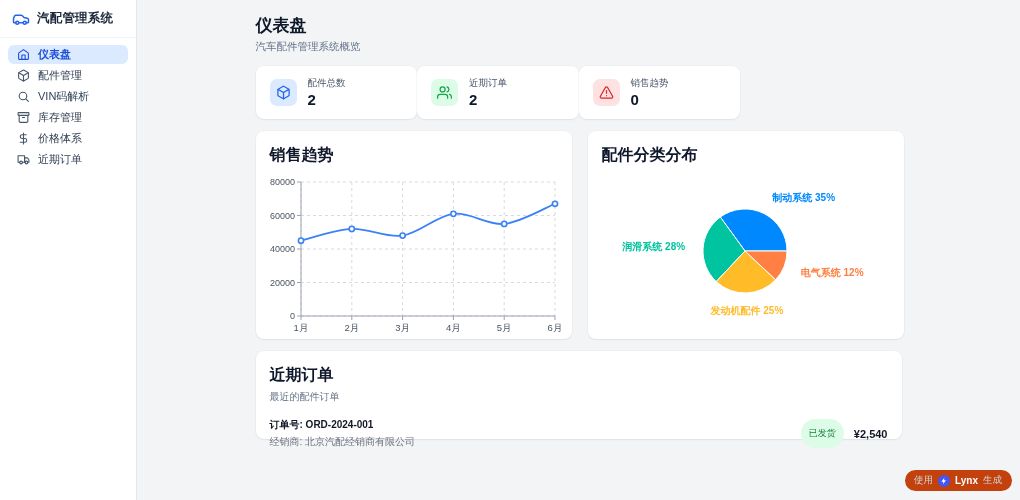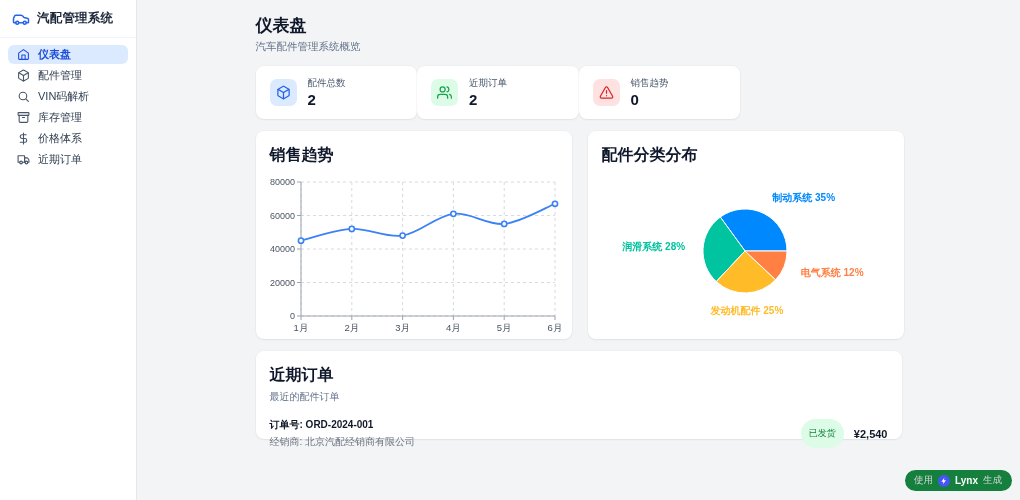--- a/index.html
+++ b/index.html
@@ -42,21 +42,21 @@
   .orders-card { margin-top:12px; padding:14px; height:88px; }
   .orders-subtitle { font-size:10px; color:#64748b; margin-top:3px; }
   .order-row { margin-top:14px; display:flex; align-items:center; justify-content:space-between; }
   .order-no { font-size:10px; font-weight:bold; color:#111827; }
   .order-dealer { font-size:10px; color:#6b7280; margin-top:3px; }
   .order-right { display:flex; align-items:center; gap:10px; }
   .status-badge { background:#dcfce7; color:#15803d; font-size:9px; padding:8px 8px; border-radius:999px; }
   .order-amount { font-size:11px; font-weight:bold; color:#111827; }
 
   
-  .lynx-badge { position:absolute; right:8px; bottom:9px; background:#15803d; color:#fff; border-radius:999px; padding:4px 10px 4px 9px; display:flex; align-items:center; gap:5px; font-size:9.5px; cursor:pointer;margin-top:16px; }
+  .lynx-badge { position:absolute; right:8px; bottom:9px; background:#c2410c; color:#fff; border-radius:999px; padding:4px 10px 4px 9px; display:flex; align-items:center; gap:5px; font-size:9.5px; cursor:pointer;margin-top:16px; }
   .lynx-badge .dim { color:#d4d4d8; }
   .lynx-badge .brand { font-weight:bold; font-size:10px; }
   .lynx-dot { width:12px; height:12px; border-radius:50%; background:#4655f5; display:flex; align-items:center; justify-content:center; color:#fff; font-size:8px; }
 </style>
 </head>
 <body>
 
 <div id="app">
 
   <aside class="sidebar">

